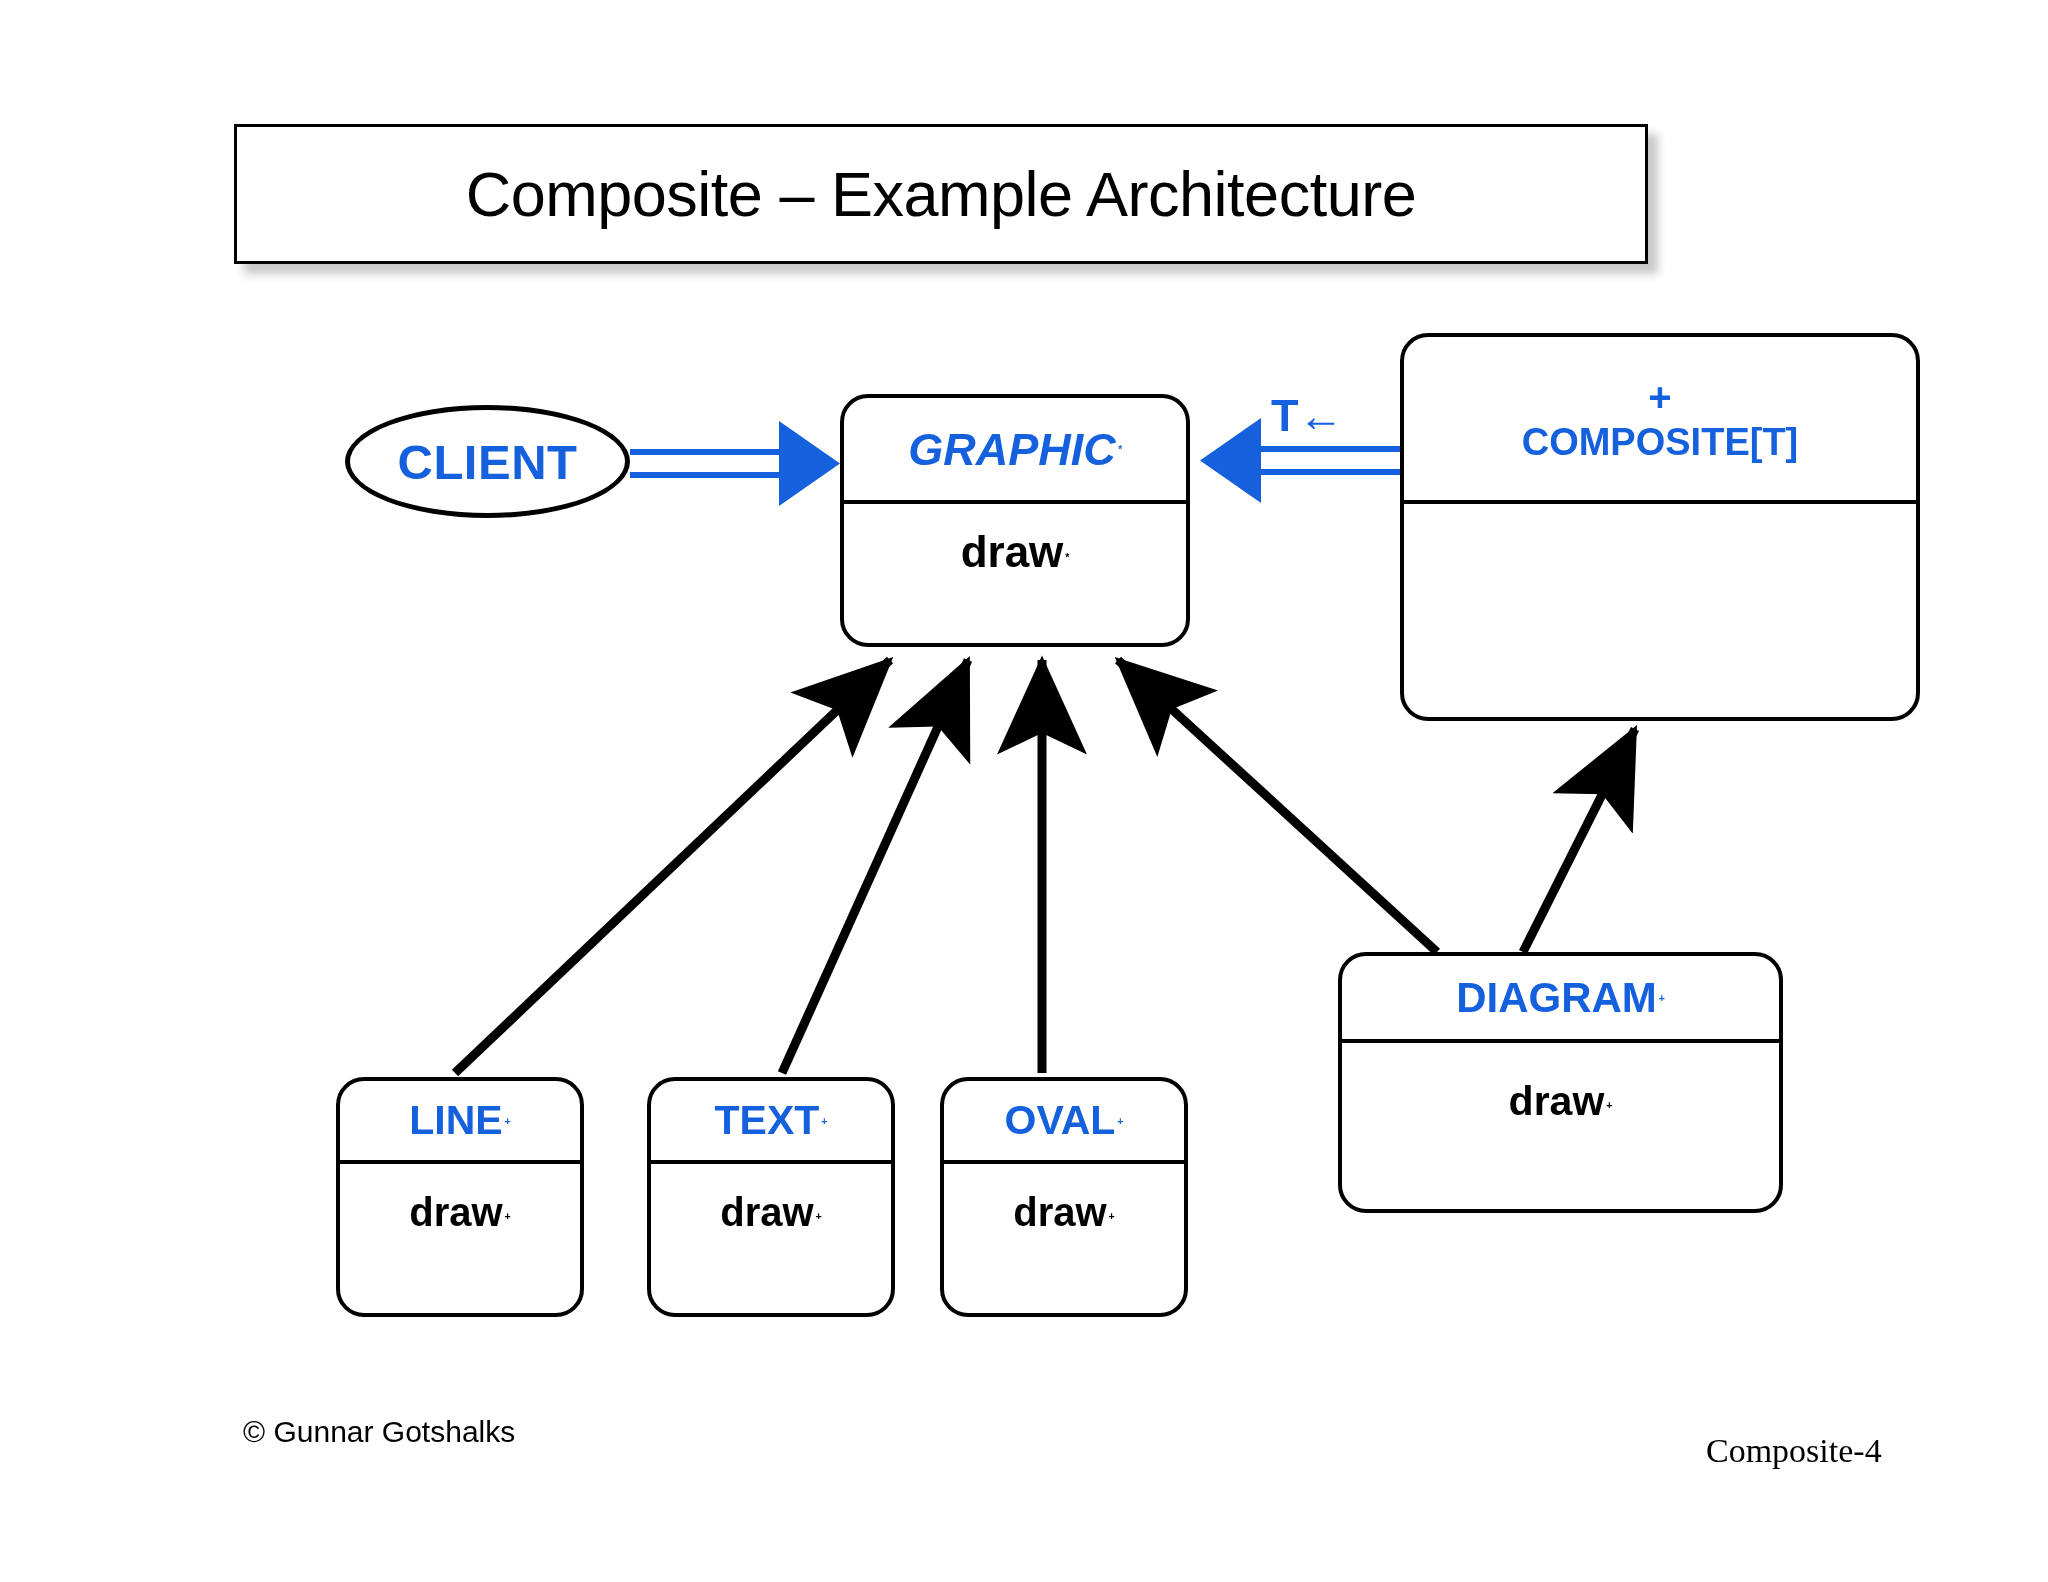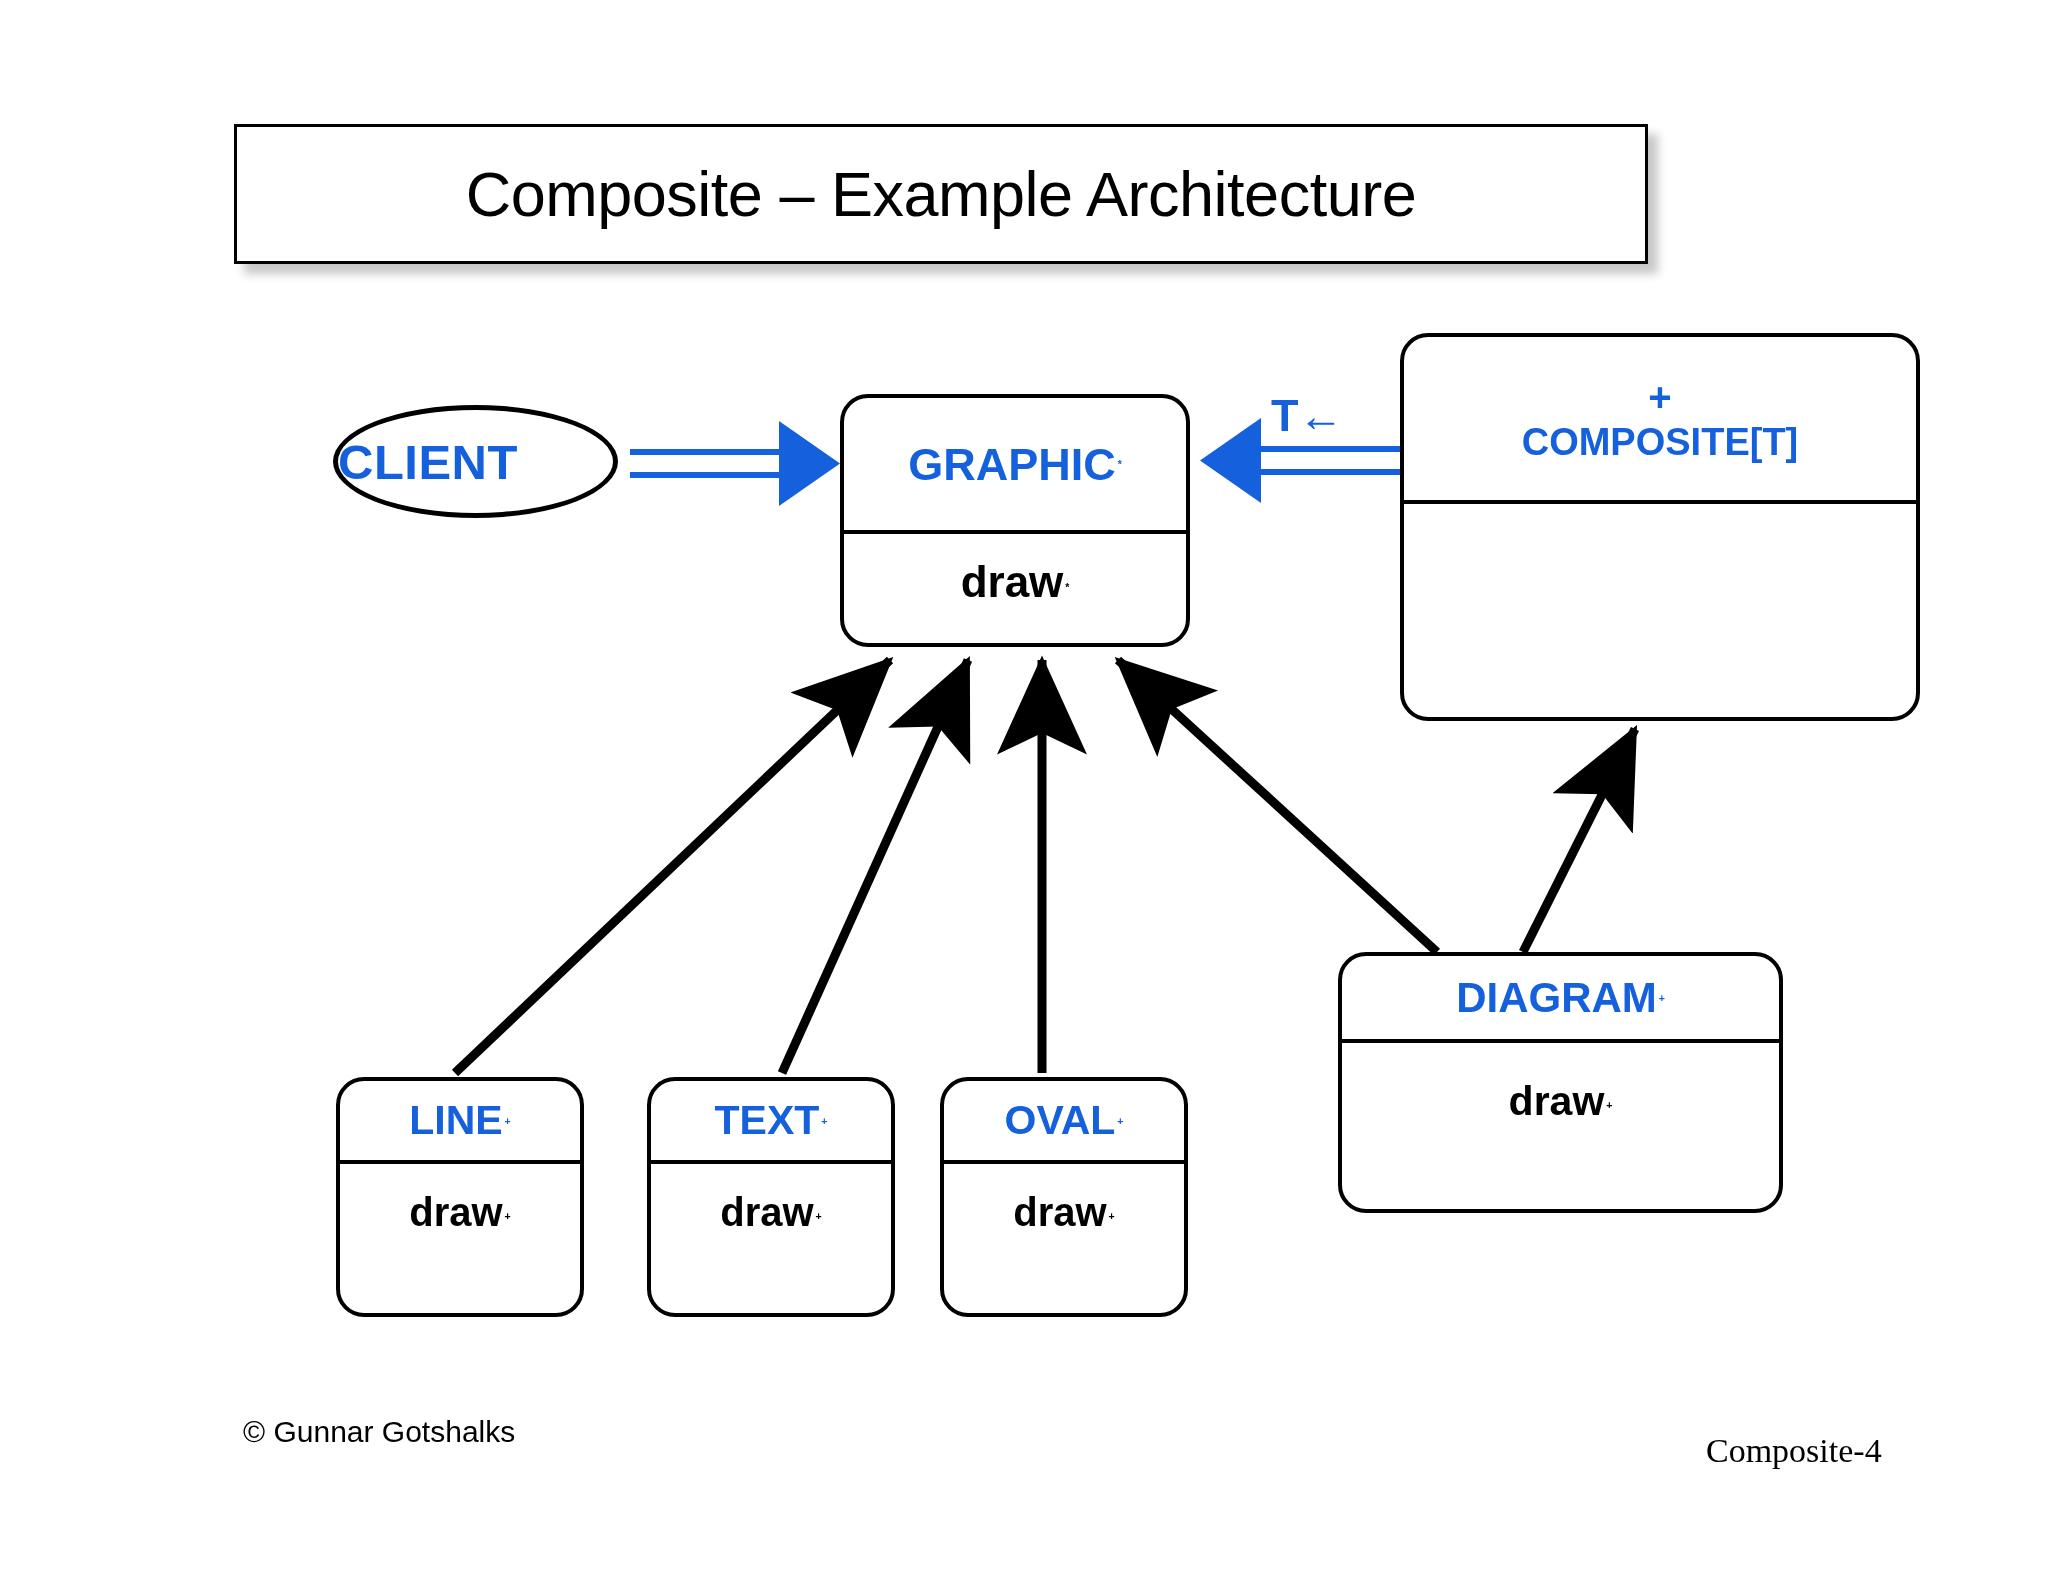--- a/index.html
+++ b/index.html
@@ -97,43 +97,43 @@
     line-height: 0;
     margin-left: 0.18em;
     font-weight: bold;
   }
   .sup-blue { color: #1560DC; }
   .sup-black { color: #000000; }
 
   
   #client-ellipse {
     position: absolute;
-    left: 333px;
+    left: 345px;
     top: 405px;
     width: 285px;
     height: 113px;
     border: 5px solid #000000;
     border-radius: 50%;
     background: #ffffff;
     box-sizing: border-box;
     display: flex;
     align-items: center;
-    justify-content: flex-start;
+    justify-content: center;
   }
   #client-label {
     color: #1560DC;
     font-weight: bold;
     font-size: 49px;
     font-family: "Liberation Sans", sans-serif;
     letter-spacing: 0.5px;
   }
 
   
   #box-graphic { left: 840px; top: 394px; width: 350px; height: 253px; }
-  #box-graphic .cb-head { height: 132px; }
+  #box-graphic .cb-head { height: 102px; font-style: italic; }
   #box-graphic .cls-name { font-size: 45px; }
   #box-graphic .cb-body { padding-top: 26px; }
   #box-graphic .feat { font-size: 44px; }
 
   
   #box-composite { left: 1400px; top: 333px; width: 520px; height: 388px; }
   #box-composite .cb-head {
     height: 163px;
     flex-direction: column;
     justify-content: center;

